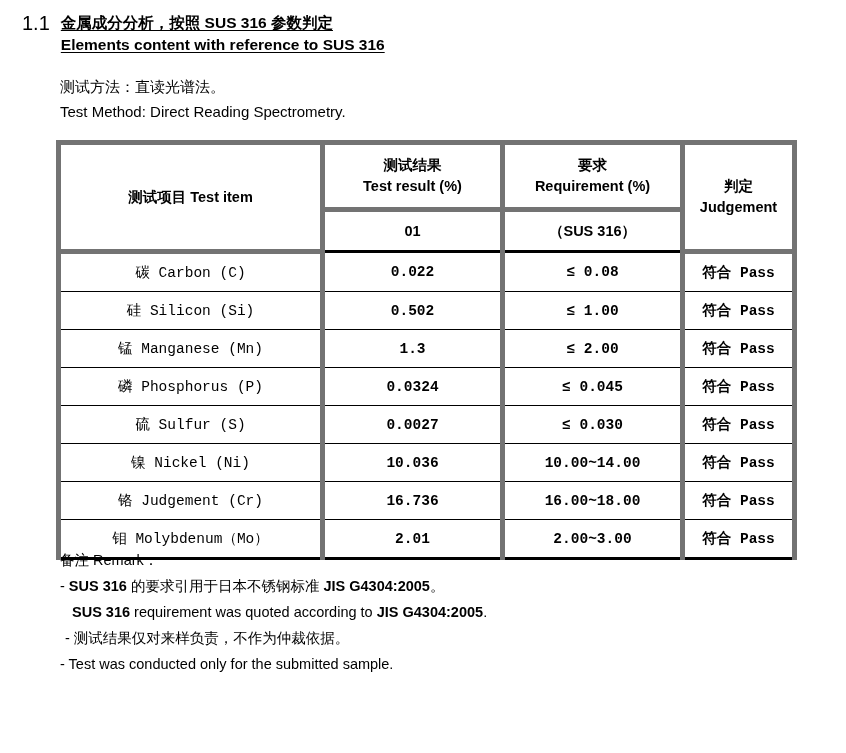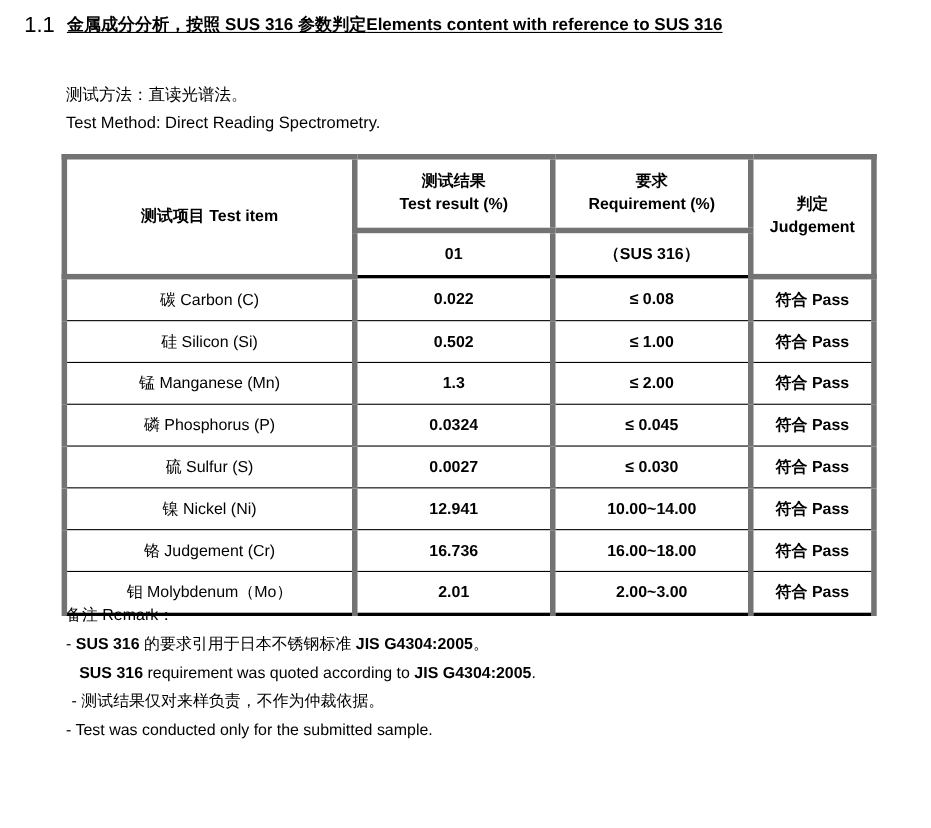--- a/index.html
+++ b/index.html
@@ -26,22 +26,21 @@
   }
   .section-num {
     font-size: 20px;
     font-weight: normal;
     line-height: 22px;
     margin-right: 11px;
     white-space: nowrap;
   }
   .section-titles {
     display: flex;
-    flex-direction: row;
-    align-items: center;
+    flex-direction: column;
   }
   .title-cn, .title-en {
     font-size: 15.5px;
     font-weight: bold;
     line-height: 22px;
     text-decoration: underline;
     text-underline-offset: 2px;
     white-space: nowrap;
   }
 
@@ -98,20 +97,21 @@
 
   
   .thick-right { border-right: 3px solid #000000 !important; }
   .thick-bottom { border-bottom: 3px solid #000000 !important; }
   .no-top { border-top: none !important; }
 
   .data-row td {
     height: 37px;
     border-top: 1px solid #000000;
     border-bottom: 1px solid #000000;
+    font-family: Liberation Mono, monospace;
   }
   .cell-item {
     font-size: 14.5px;
     font-weight: normal;
   }
   .cell-value {
     font-size: 14.5px;
     font-weight: bold;
   }
   .cell-judge {
@@ -211,21 +211,21 @@
         <td class="cell-judge">符合 Pass</td>
       </tr>
       <tr class="data-row">
         <td class="cell-item thick-right ">硫 Sulfur (S)</td>
         <td class="cell-value thick-right ">0.0027</td>
         <td class="cell-value thick-right ">≤ 0.030</td>
         <td class="cell-judge">符合 Pass</td>
       </tr>
       <tr class="data-row">
         <td class="cell-item thick-right ">镍  Nickel (Ni)</td>
-        <td class="cell-value thick-right ">12.941</td>
+        <td class="cell-value thick-right ">10.036</td>
         <td class="cell-value thick-right ">10.00~14.00</td>
         <td class="cell-judge">符合 Pass</td>
       </tr>
       <tr class="data-row">
         <td class="cell-item thick-right ">铬  Judgement (Cr)</td>
         <td class="cell-value thick-right ">16.736</td>
         <td class="cell-value thick-right ">16.00~18.00</td>
         <td class="cell-judge">符合 Pass</td>
       </tr>
       <tr class="data-row">

